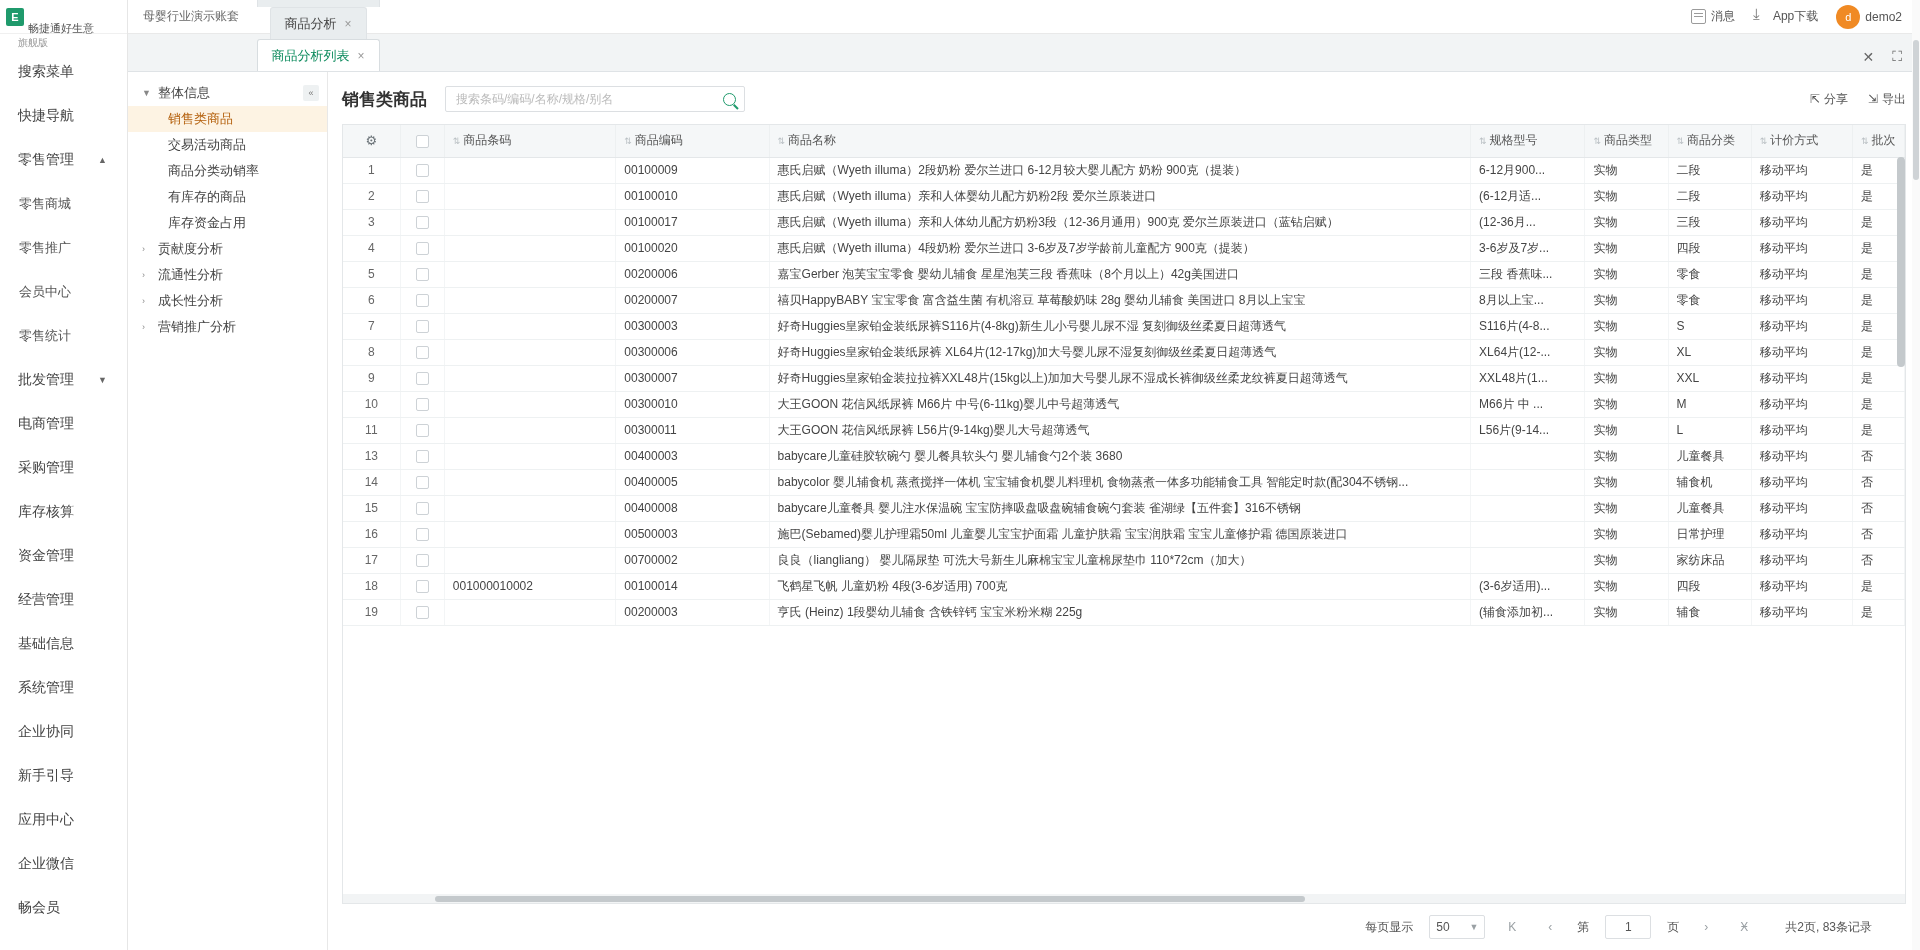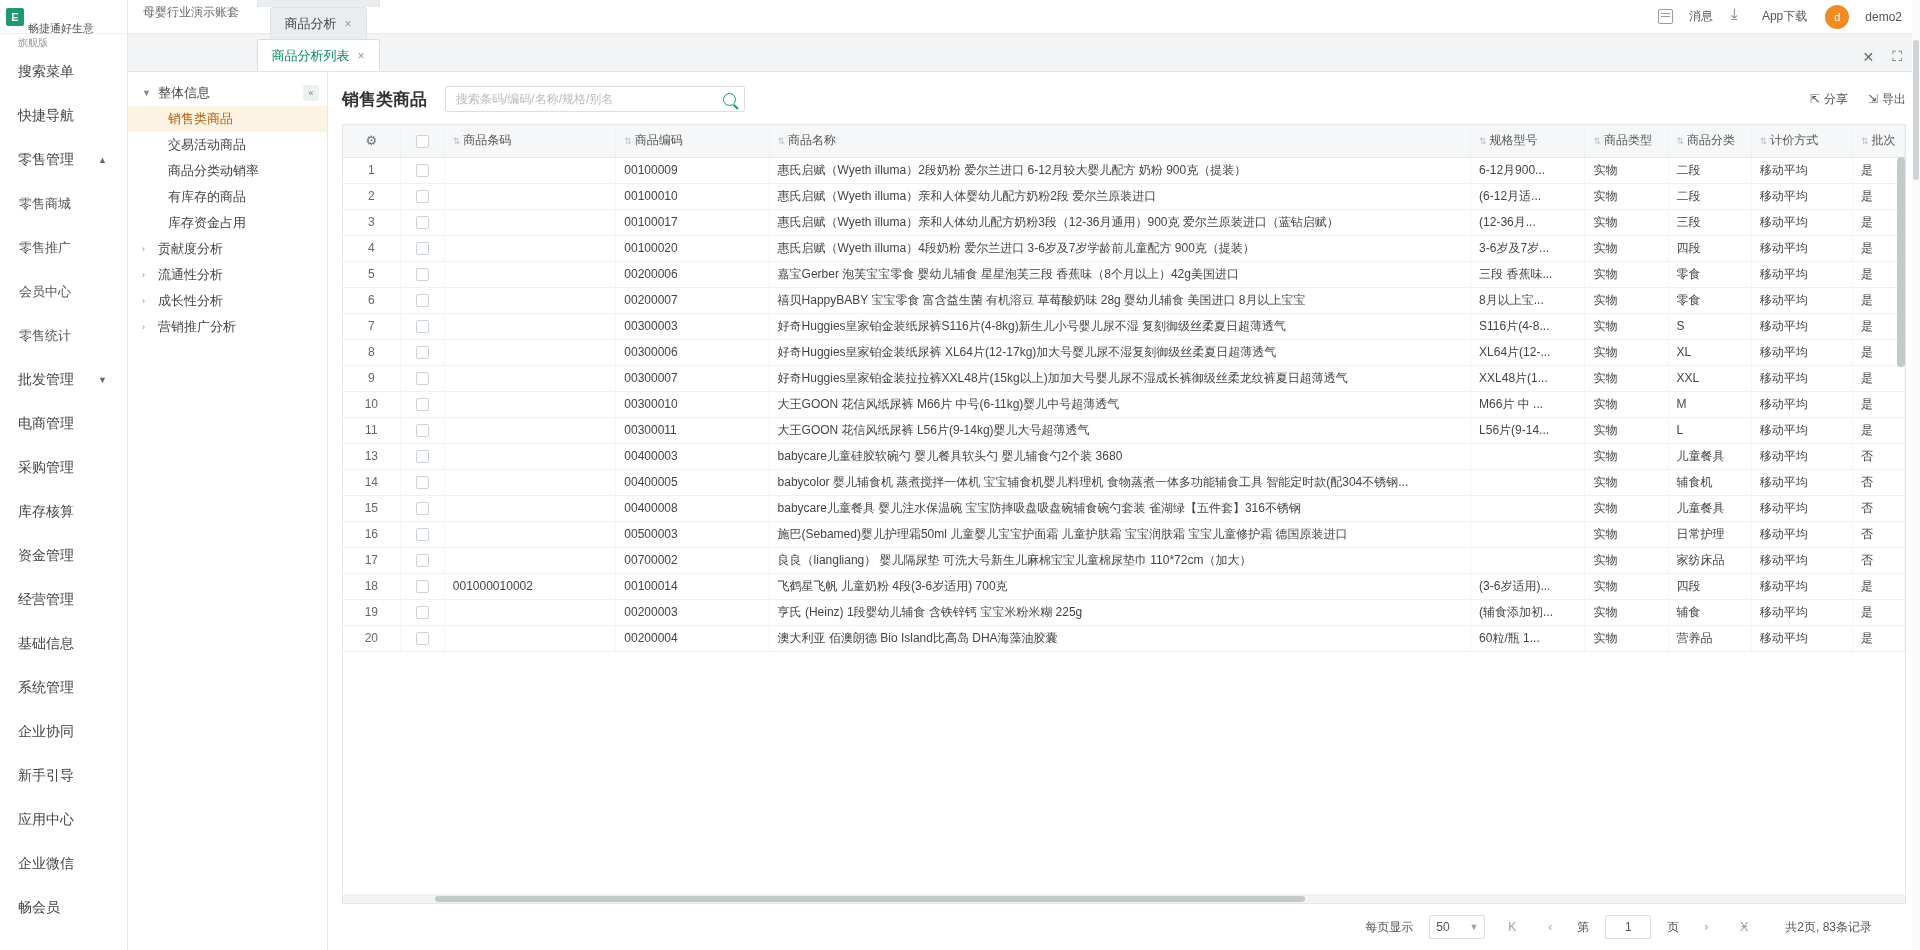--- a/index.html
+++ b/index.html
@@ -40,32 +40,32 @@
     cursor: pointer; position: relative;
   }
   .side-item.header-item { font-weight: normal; }
   .side-item .caret { position: absolute; right: 20px; font-size: 9px; color: #666; }
   .side-item.sub { font-size: 13px; color: #555; padding-left: 19px; }
 
   
   .main { flex: 1; display: flex; flex-direction: column; min-width: 0; background: #f2f4f5; }
 
   .topbar {
-    height: 34px; background: #fff; display: flex; 
+    height: 34px; background: #fff; display: flex; align-items: center;
     border-bottom: 1px solid #e9e9e9;
     padding-left: 6px;
   }
   .org-select {
     width: 240px; height: 24px; border: 1px solid transparent;
     display: flex; align-items: center; justify-content: space-between;
     font-size: 12px; color: #666; padding: 0 8px;
   }
   .org-select .chev { font-size: 9px; color: #999; }
   .topbar-right { margin-left: auto; display: flex; align-items: center; gap: 18px; padding-right: 18px; }
-  .tb-btn { display: flex; align-items: center; gap: 16px; font-size: 12px; color: #555; cursor: pointer; }
+  .tb-btn { display: flex; align-items: center; gap: 5px; font-size: 12px; color: #555; cursor: pointer; }
   .tb-ico {
     width: 15px; height: 15px; border: 1px solid #9b9b9b; border-radius: 2px;
     display: inline-block; position: relative;
   }
   .tb-ico.msg::after {
     content: ""; position: absolute; left: 2px; top: 3px; width: 9px; height: 1px;
     background: #9b9b9b; box-shadow: 0 3px 0 #9b9b9b;
   }
   .tb-ico.dl { border: none; }
   .tb-ico.dl::before {
@@ -671,32 +671,20 @@
                   <td class="c-chk"><span class="chk"></span></td>
                   <td class="c-barcode"></td>
                   <td class="c-code">00200003</td>
                   <td class="c-name">亨氏 (Heinz) 1段婴幼儿辅食 含铁锌钙 宝宝米粉米糊 225g</td>
                   <td class="c-spec">(辅食添加初...</td>
                   <td class="c-type">实物</td>
                   <td class="c-cat">辅食</td>
                   <td class="c-price">移动平均</td>
                   <td class="c-batch">是</td>
                 </tr>
-                <tr>
-                  <td class="c-idx">20</td>
-                  <td class="c-chk"><span class="chk"></span></td>
-                  <td class="c-barcode"></td>
-                  <td class="c-code">00200004</td>
-                  <td class="c-name">澳大利亚 佰澳朗德 Bio Island比高岛 DHA海藻油胶囊</td>
-                  <td class="c-spec">60粒/瓶 1...</td>
-                  <td class="c-type">实物</td>
-                  <td class="c-cat">营养品</td>
-                  <td class="c-price">移动平均</td>
-                  <td class="c-batch">是</td>
-                </tr>
               </tbody>
           </table>
           <div class="vscroll"></div>
         </div>
         <div class="hscroll">
           <div class="thumb"></div>
         </div>
 
         <div class="pager">
           <span>每页显示</span>

